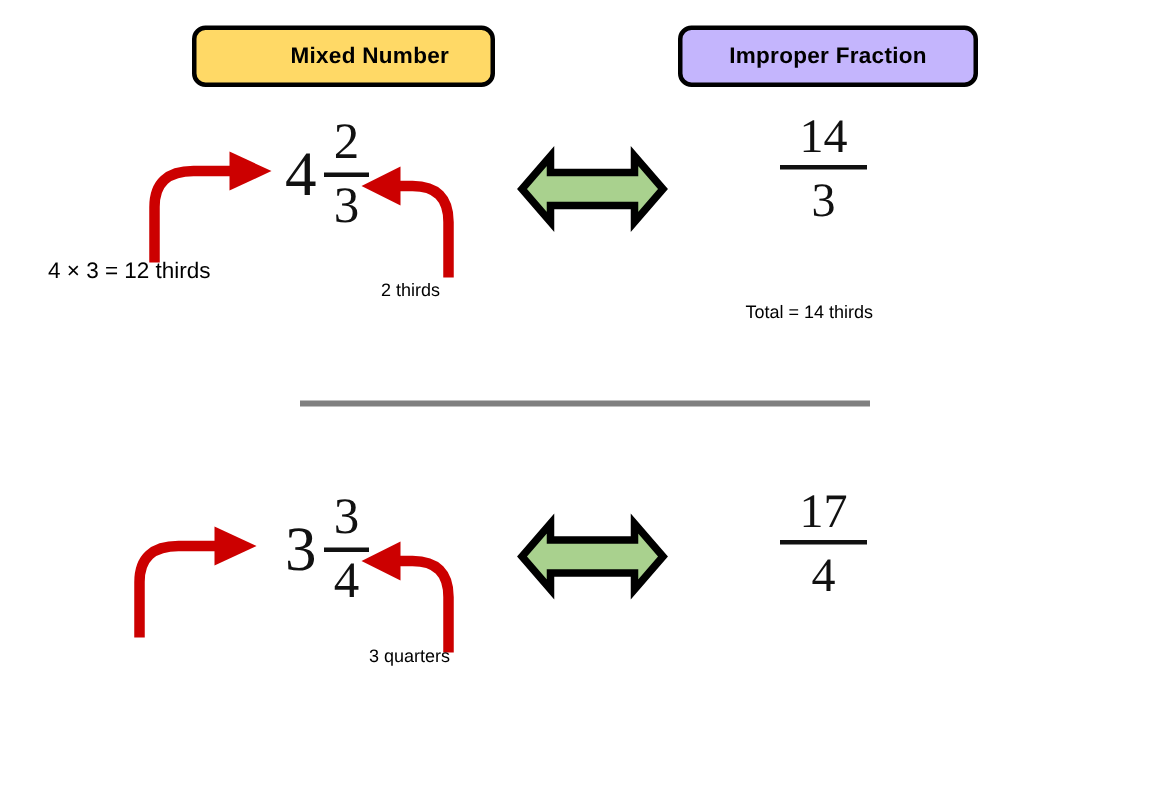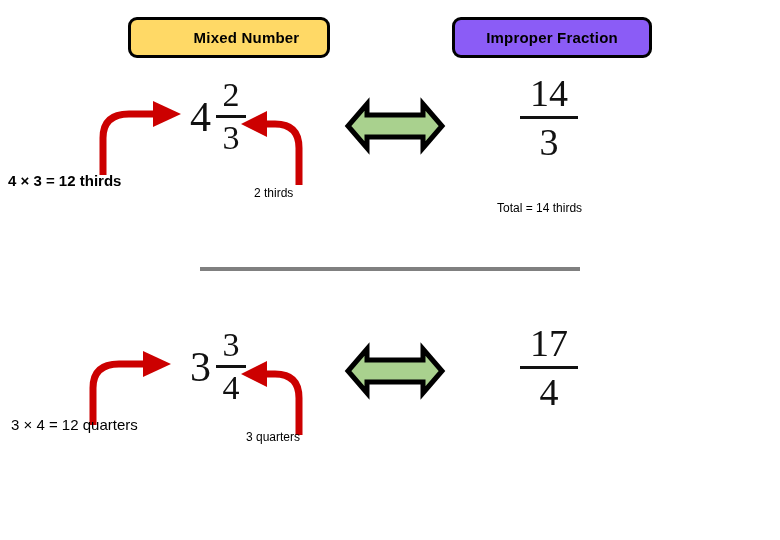--- a/index.html
+++ b/index.html
@@ -39,21 +39,21 @@
     width: 202px;
     height: 41px;
     background: #FFD966;
     padding-left: 35px;
   }
   #pill-improper {
     left: 452px;
     top: 17px;
     width: 200px;
     height: 41px;
-    background: #8b5cf6;
+    background: #c4b5fd;
   }
 
   
   .mixed-expr {
     position: absolute;
     display: flex;
     align-items: center;
     font-family: "Liberation Serif", serif;
     color: #111111;
     line-height: 1;
@@ -79,21 +79,21 @@
     width: 100%;
     min-width: 30px;
     height: 3px;
     background: #111111;
     margin: 3px 0;
   }
 
   
   .improper-frac .num,
   .improper-frac .den {
-    font-size: 38px;
+    font-size: 32px;
   }
   .improper-frac .bar {
     min-width: 58px;
     height: 3px;
     margin: 4px 0;
   }
 
   #expr-top   { left: 190px; top: 78px; }
   #expr-bottom{ left: 190px; top: 328px; }
   #improper-top    { position: absolute; left: 520px; top: 74px; }
@@ -103,21 +103,21 @@
   .label {
     position: absolute;
     font-family: "Liberation Sans", sans-serif;
     font-size: 15px;
     color: #000000;
     white-space: nowrap;
   }
   .label.lg {
     font-size: 12px;
   }
-  #lbl-mult-top    { left: 8px;  top: 172px; font-weight: bold; }
+  #lbl-mult-top    { left: 32px;  top: 172px; }
   #lbl-part-top    { left: 254px; top: 186px; }
   #lbl-total-top   { left: 477px; top: 201px; margin-left: 20px; }
   #lbl-mult-bottom { left: 11px;  top: 416px; }
   #lbl-part-bottom { left: 246px; top: 430px; }
   #lbl-total-bottom{ left: 464px; top: 445px; }
 
   
   .arrow-svg {
     position: absolute;
     overflow: visible;
@@ -201,16 +201,15 @@
   <svg class="arrow-svg" id="arrow-green-bottom" width="100" height="52" style="left:345px; top:345px;" viewBox="0 0 100 52">
     <path d="M 22 4 L 22 15 L 78 15 L 78 4 L 97 26 L 78 48 L 78 37 L 22 37 L 22 48 L 3 26 Z" fill="#A9D18E" stroke="#000000" stroke-width="5" stroke-linejoin="miter"></path>
   </svg>
 
   <div class="frac improper-frac" id="improper-bottom">
     <span class="num">17</span>
     <span class="bar"></span>
     <span class="den">4</span>
   </div>
 
-  <div class="label" id="lbl-mult-bottom">3 × 4 = 12 quarters</div>
   <div class="label lg" id="lbl-part-bottom">3 quarters</div>
 
 </div>
 
 </body></html>

